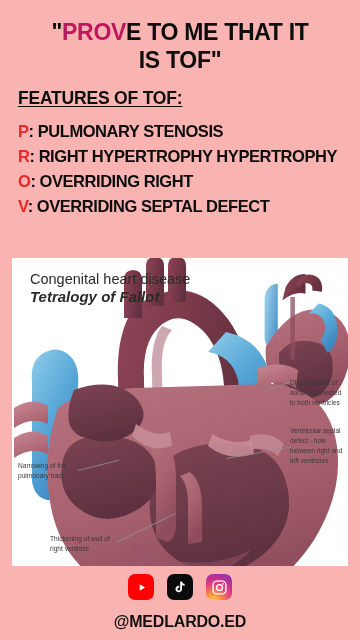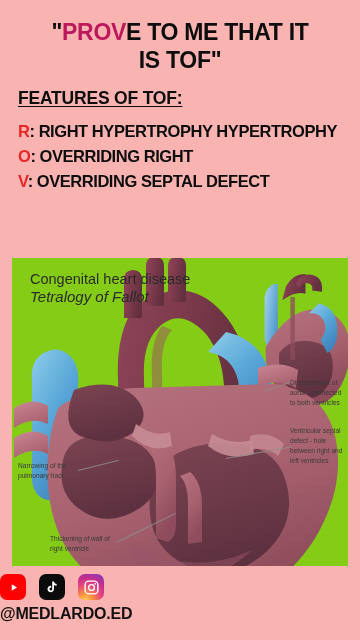--- a/index.html
+++ b/index.html
@@ -41,29 +41,29 @@
     letter-spacing:-0.45px;
     white-space:nowrap;
   }
   .feat-key { color:#E8272B; }
 
   
   .card {
     position:absolute;
     left:12px; top:258px;
     width:336px; height:308px;
-    background:#84cc16;
+    background:#ffffff;
     overflow:hidden;
   }
   .card-title {
     position:absolute; left:18px; top:12px;
     color:#2b2b2b;
   }
   .card-title .l1 { font-size:14.5px; line-height:1.25; }
-  .card-title .l2 { font-size:15px; font-weight:normal; font-style:italic; line-height:1.25; }
+  .card-title .l2 { font-size:15px; font-weight:bold; font-style:italic; line-height:1.25; }
 
   
   .anno {
     position:absolute;
     font-size:6.6px;
     line-height:1.5;
     color:#3a3a3a;
   }
   .anno-a { left:278px; top:120px; width:58px; }
   .anno-b { left:278px; top:168px; width:60px; }
@@ -71,21 +71,21 @@
   .anno-d { left:38px;  top:276px; width:66px; }
 
   
   .lead { position:absolute; background:#8d8d8d; height:1px; transform-origin:0 0; opacity:.85; }
 
   svg.heart { position:absolute; left:0; top:0; width:336px; height:308px; }
 
   
   .footer {
     position:absolute; left:0; right:0; top:574px;
-    display:flex; flex-direction:column; align-items:flex-start; gap:5px;
+    display:flex; flex-direction:column; align-items:center; gap:13px;
   }
   .icons { display:flex; gap:13px; align-items:center; }
   .ic { width:26px; height:26px; border-radius:7px; display:flex; align-items:center; justify-content:center; }
   .ic-yt { background:#FF0000; border-radius:7px; }
   .ic-tt { background:#0b0b0b; }
   .ic-ig {
     background:
       radial-gradient(circle at 28% 105%, #FDD55F 0%, #F7943E 22%, #E8457E 50%, #C02F8E 72%, #7A39C9 100%);
   }
   .handle {
@@ -98,20 +98,24 @@
 
 <div class="headline">
   <span>"</span><span class="hl-red">PROV</span><span>E TO ME THAT IT</span>
   <div>IS TOF"</div>
 </div>
 
 <div class="features">
   <div class="feat-title">FEATURES OF TOF:</div>
 
   <div class="feat-list">
+    <div class="feat-row">
+      <span class="feat-key">P</span><span>:</span>
+      <span>PULMONARY STENOSIS</span>
+    </div>
     <div class="feat-row">
       <span class="feat-key">R</span><span>:</span>
       <span>RIGHT HYPERTROPHY HYPERTROPHY</span>
     </div>
     <div class="feat-row">
       <span class="feat-key">O</span><span>:</span>
       <span>OVERRIDING RIGHT</span>
     </div>
     <div class="feat-row">
       <span class="feat-key">V</span><span>:</span>

